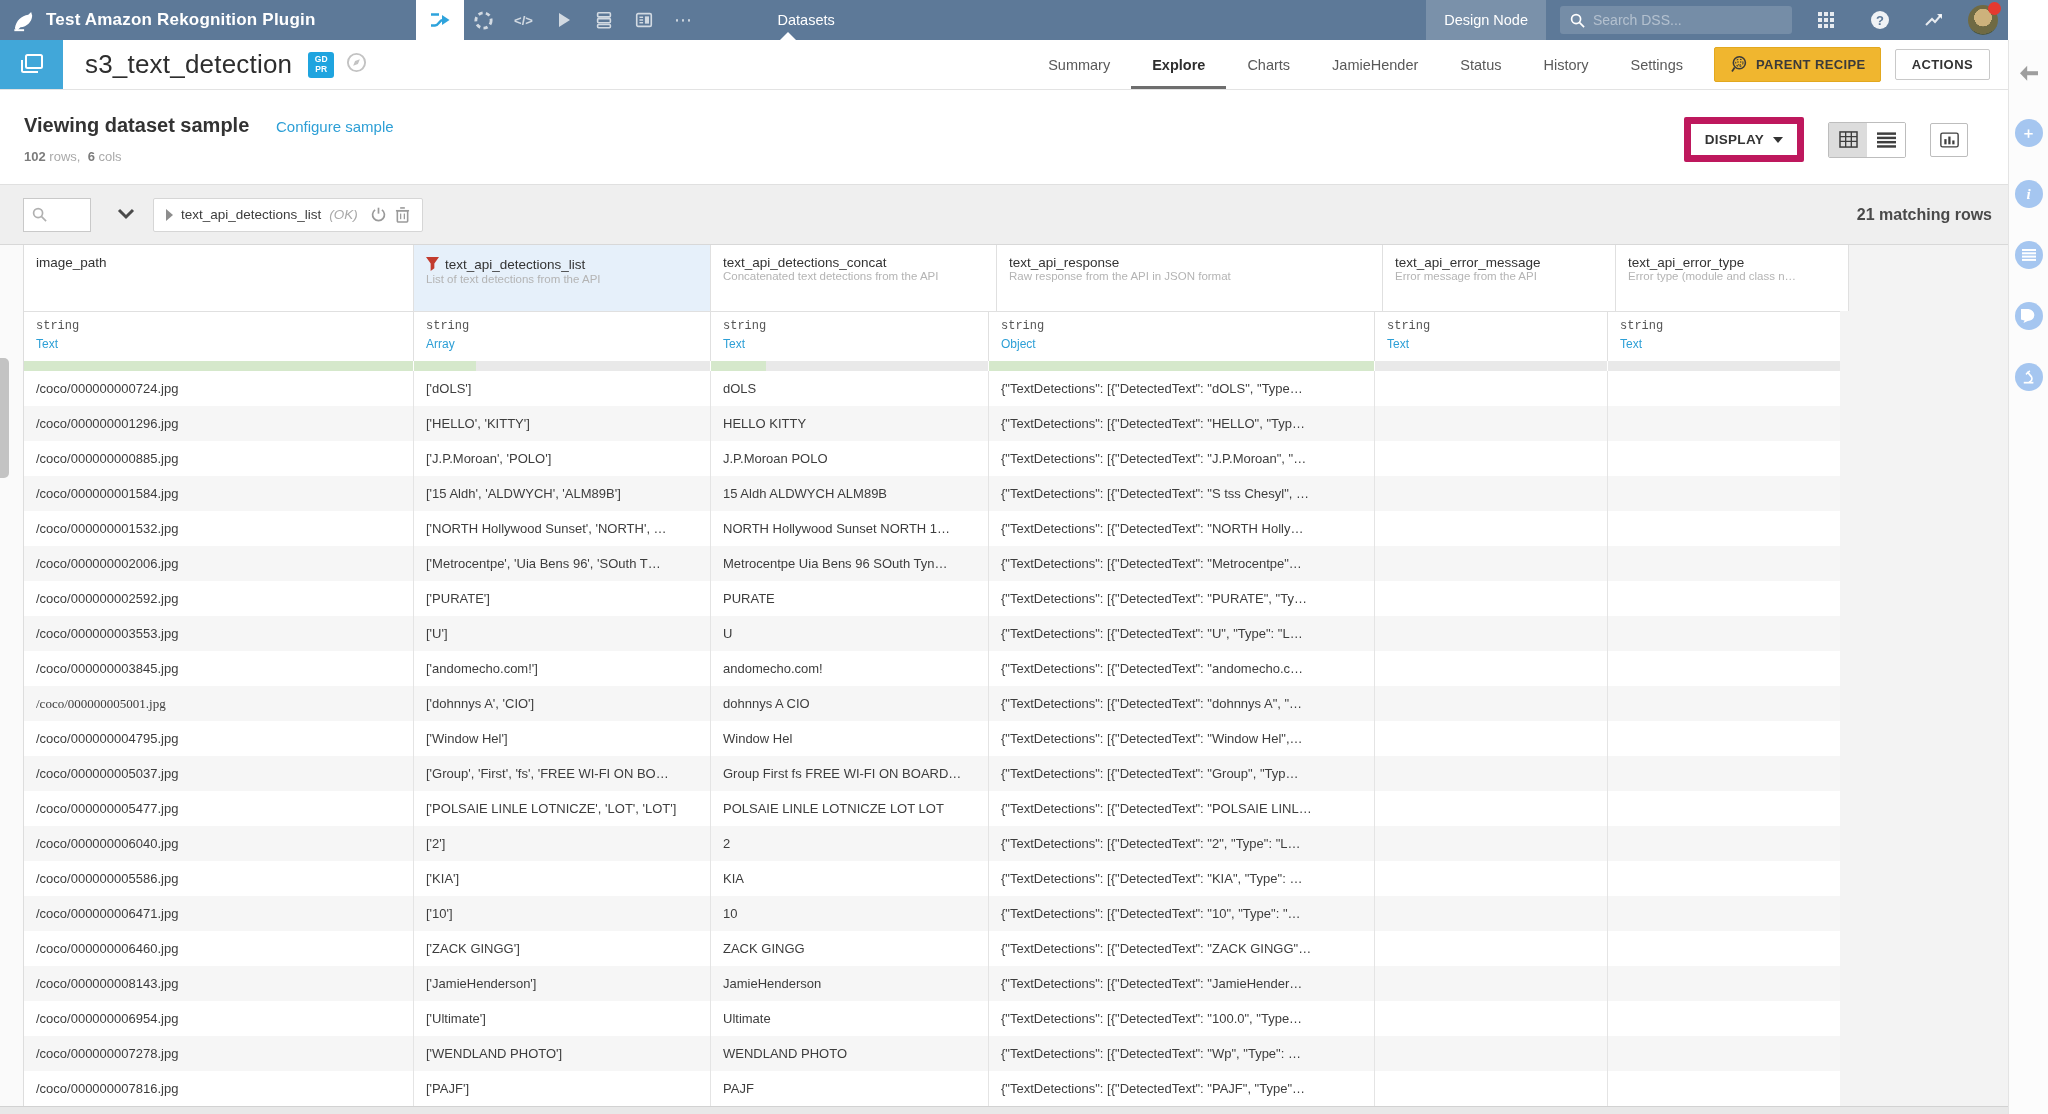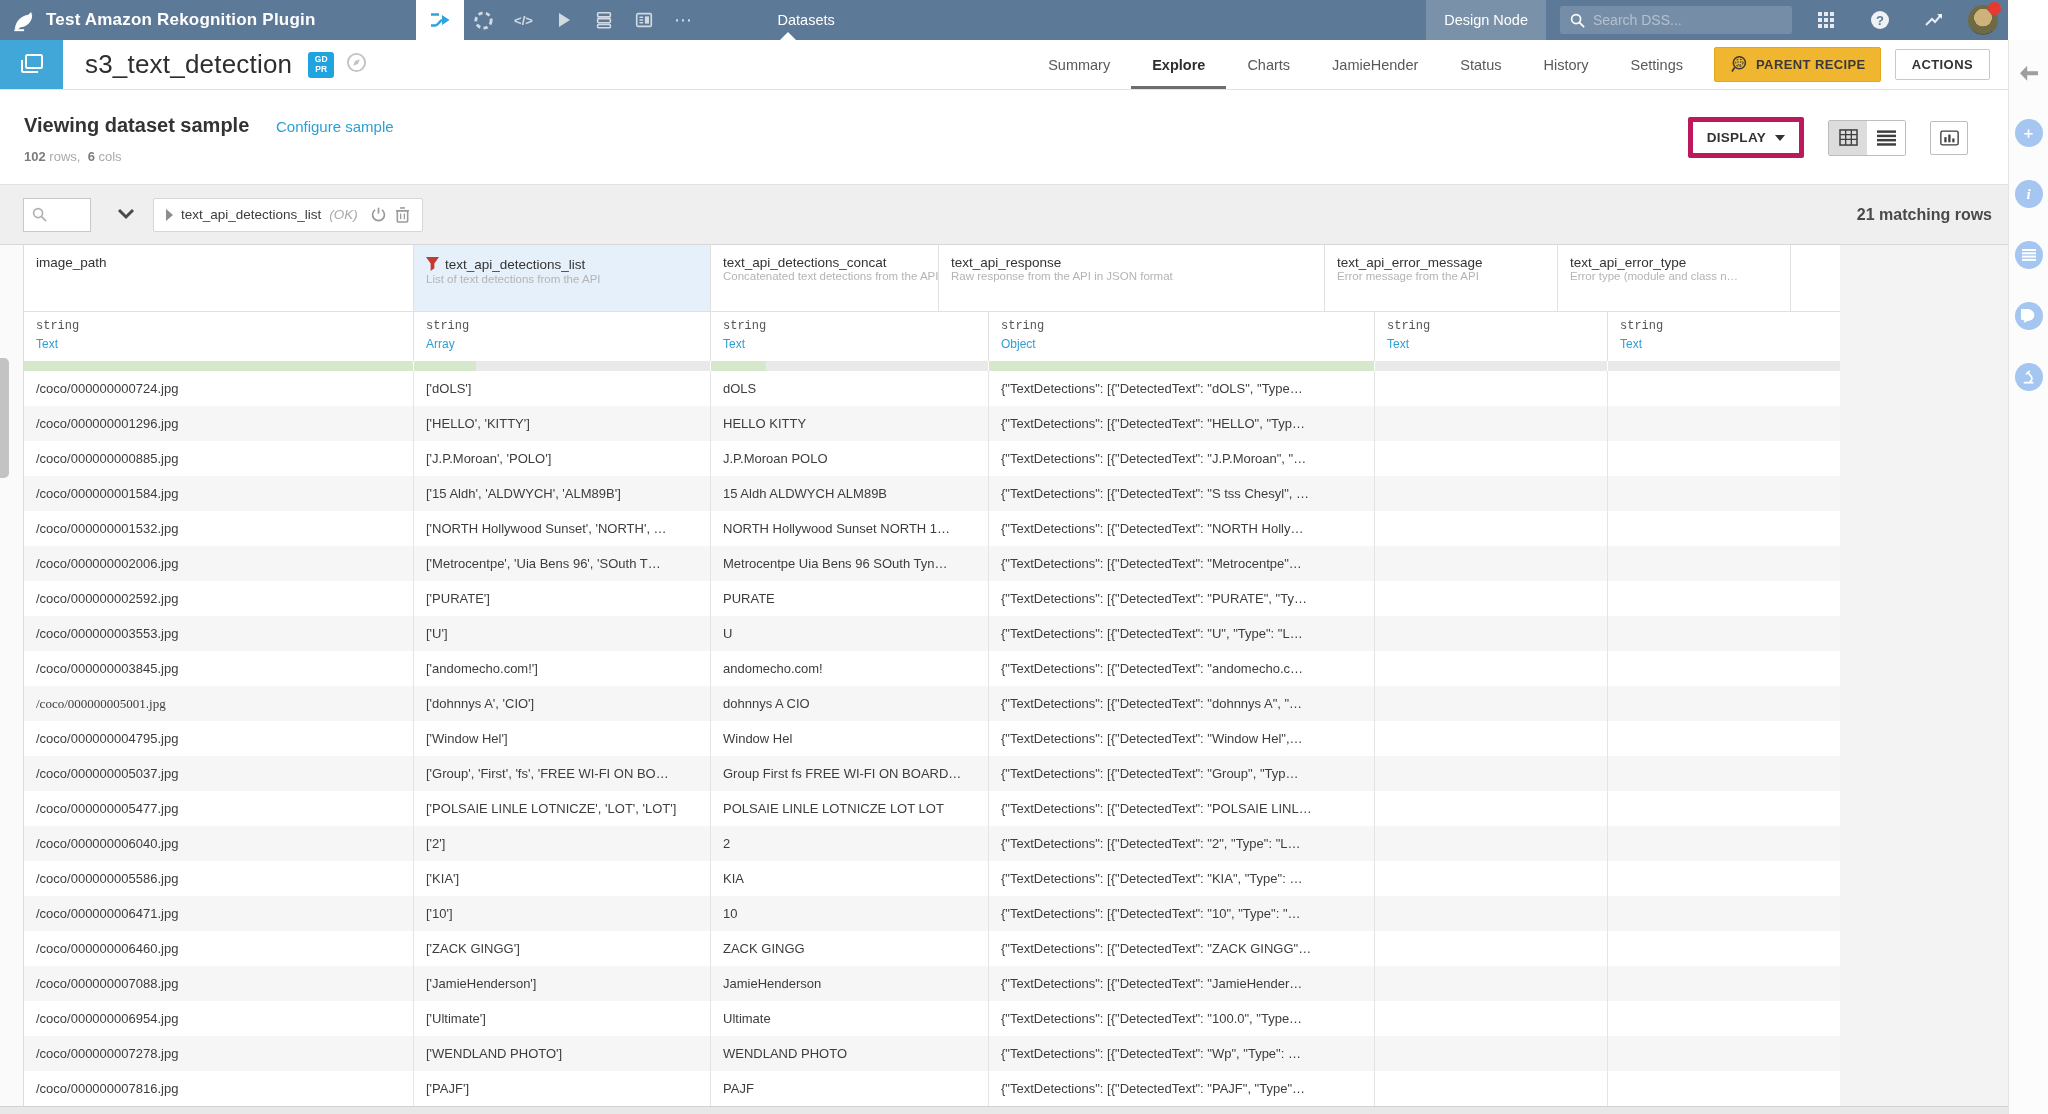--- a/index.html
+++ b/index.html
@@ -44,21 +44,21 @@
                 font-size:13px; font-weight:bold; letter-spacing:.4px; padding:7px 14px; border-radius:2px; white-space:nowrap; }
   .btn-actions { background:#fff; border:1px solid #c9c9c9; color:#333; font-size:13px; font-weight:bold; letter-spacing:.4px; padding:7px 16px; border-radius:2px; }
 
   
   .sample-row { height:95px; position:relative; background:#fff; border-bottom:1px solid #e0e0e0; }
   .sample-title { position:absolute; left:24px; top:24px; font-size:20px; font-weight:600; color:#333; }
   .configure { position:absolute; left:276px; top:28px; font-size:15px; color:#2d9fd6; cursor:pointer; }
   .sample-sub { position:absolute; left:24px; top:59px; font-size:13px; color:#a9a9a9; }
   .sample-sub b { color:#7c7c7c; }
   .sample-right { position:absolute; right:40px; top:27px; display:flex; align-items:center; gap:24px; }
-  .btn-display { display:flex; align-items:center; gap:9px; background:#fff; border:5px solid #be185d; border-radius:2px;
+  .btn-display { display:flex; align-items:center; gap:9px; background:#fff; border:7px solid #be185d; border-radius:2px;
                  padding:8px 14px; font-size:13.5px; font-weight:bold; color:#333; letter-spacing:.3px; }
   .caret-down { width:0; height:0; border-left:5px solid transparent; border-right:5px solid transparent; border-top:6px solid #333; }
   .toggle-group { display:flex; border:1px solid #bdbdbd; border-radius:2px; overflow:hidden; }
   .toggle { width:38px; height:34px; display:flex; align-items:center; justify-content:center; background:#fff; }
   .toggle.active { background:#dcdcdc; }
   .chart-btn { width:38px; height:34px; display:flex; align-items:center; justify-content:center; background:#fff; border:1px solid #bdbdbd; border-radius:2px; }
 
   
   .filter-bar { height:60px; background:#efefef; border-bottom:1px solid #d8d8d8; display:flex; align-items:center; padding:0 16px 0 23px; }
   .fsearch { width:68px; height:34px; background:#fff; border:1px solid #c9c9c9; display:flex; align-items:center; padding:0 8px; }
@@ -328,21 +328,21 @@
       <div class="gutter"></div>
       <div class="table-area">
         <div class="hrow">
             <div class="hc name" style="width: 390px;">
               <span class="cname">image_path</span>
               <span class="cdesc"></span>
             </div>
             <div class="hc name filtered" style="width: 297px;"><svg class="funnel" width="13" height="14" viewBox="0 0 14 15">
                 <path d="M0 0 H14 L9 7 V12 L5 15 V7 Z" fill="#c23b2e"></path>
               </svg><span class="cname">text_api_detections_list</span><span class="cdesc">List of text detections from the API</span></div>
-            <div class="hc name" style="width: 228px;">
+            <div class="hc name" style="width: 286px;">
               <span class="cname">text_api_detections_concat</span>
               <span class="cdesc">Concatenated text detections from the API</span>
             </div>
             <div class="hc name" style="width: 386px;">
               <span class="cname">text_api_response</span>
               <span class="cdesc">Raw response from the API in JSON format</span>
             </div>
             <div class="hc name" style="width: 233px;">
               <span class="cname">text_api_error_message</span>
               <span class="cdesc">Error message from the API</span>
@@ -529,21 +529,21 @@
             </div>
             <div class="trow">
               <div class="tcell" style="width: 390px;">/coco/000000006460.jpg</div>
               <div class="tcell" style="width: 297px;">['ZACK GINGG']</div>
               <div class="tcell" style="width: 278px;">ZACK GINGG</div>
               <div class="tcell" style="width: 386px;">{"TextDetections": [{"DetectedText": "ZACK GINGG"…</div>
               <div class="tcell" style="width: 233px;"></div>
               <div class="tcell" style="width: 233px;"></div>
             </div>
             <div class="trow alt">
-              <div class="tcell" style="width: 390px;">/coco/000000007088.jpg</div>
+              <div class="tcell" style="width: 390px;">/coco/000000008143.jpg</div>
               <div class="tcell" style="width: 297px;">['JamieHenderson']</div>
               <div class="tcell" style="width: 278px;">JamieHenderson</div>
               <div class="tcell" style="width: 386px;">{"TextDetections": [{"DetectedText": "JamieHender…</div>
               <div class="tcell" style="width: 233px;"></div>
               <div class="tcell" style="width: 233px;"></div>
             </div>
             <div class="trow">
               <div class="tcell" style="width: 390px;">/coco/000000006954.jpg</div>
               <div class="tcell" style="width: 297px;">['Ultimate']</div>
               <div class="tcell" style="width: 278px;">Ultimate</div>

